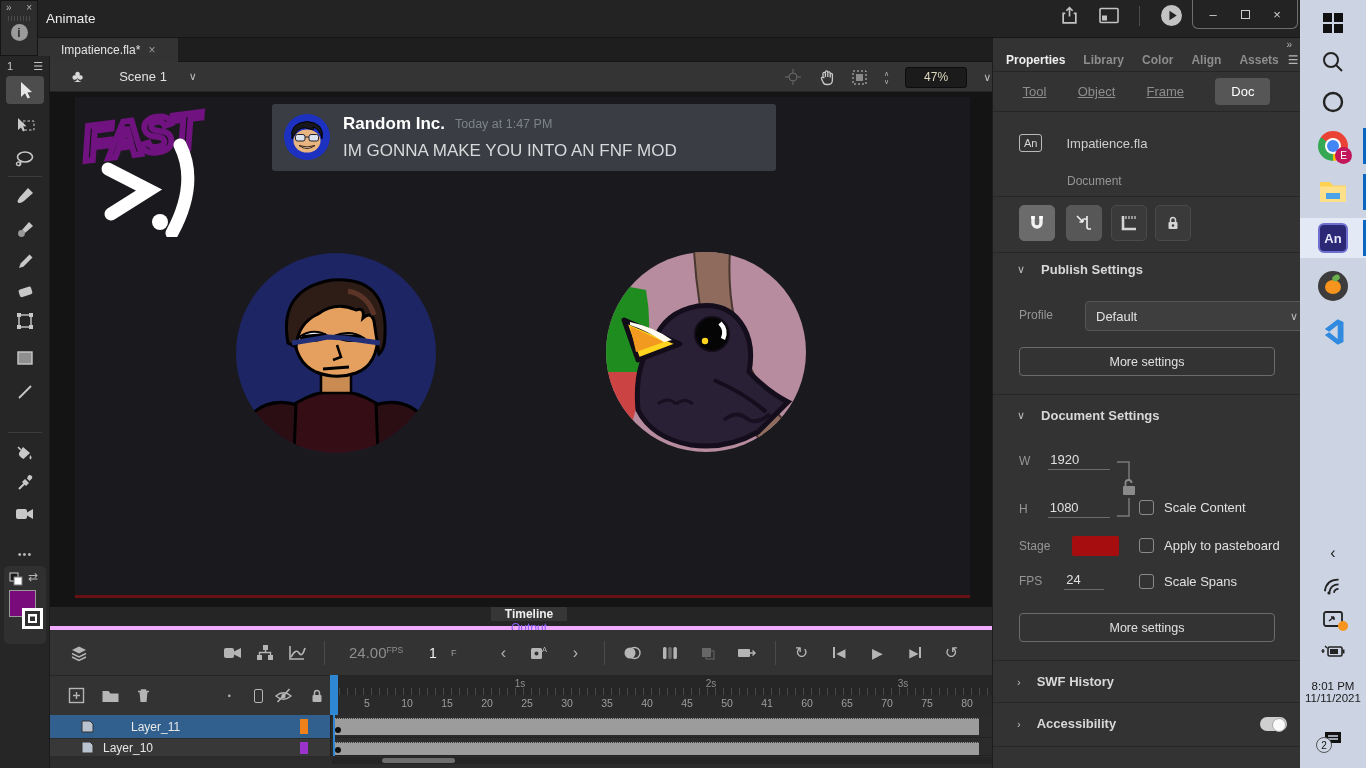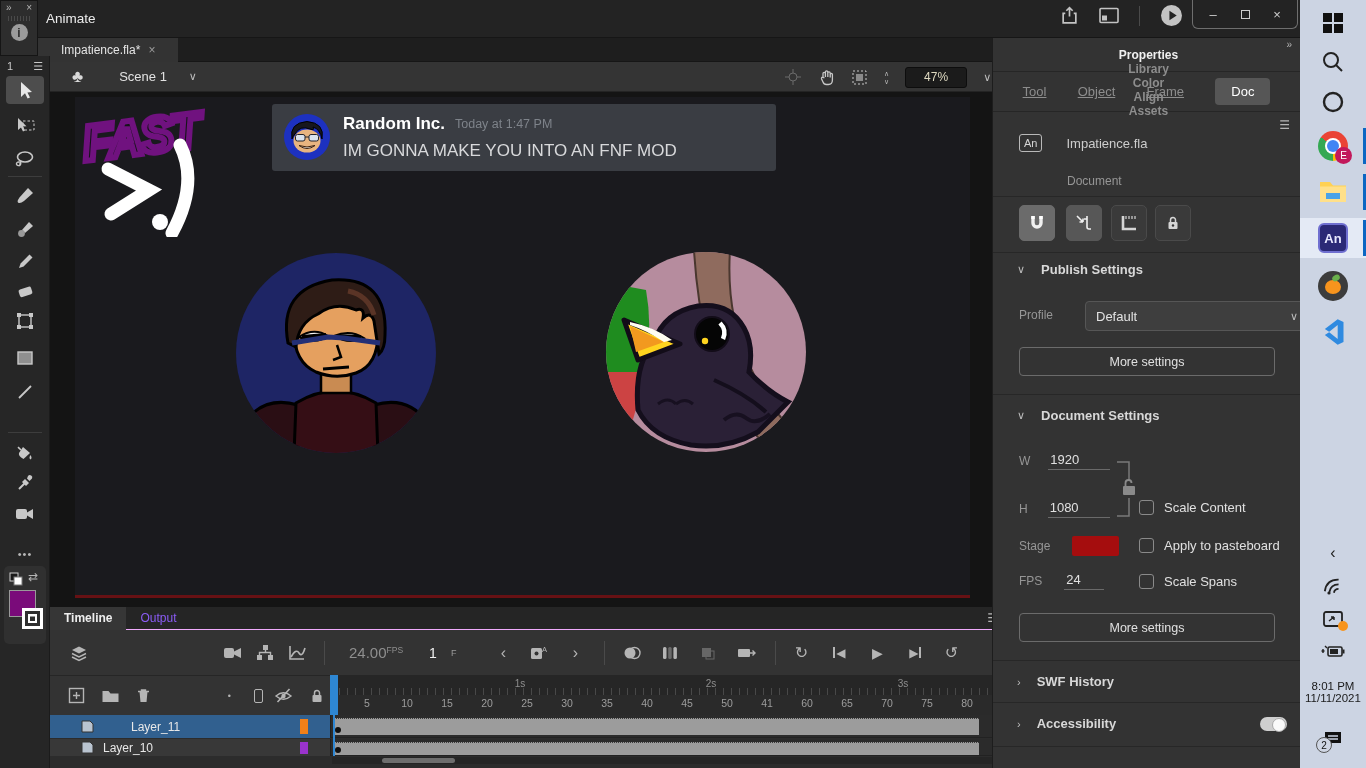--- a/index.html
+++ b/index.html
@@ -42,21 +42,21 @@
   
   .stagearea{left:50px;top:92px;width:942px;height:515px;background:#141414;}
   .stage{position:absolute;left:25px;top:5px;width:895px;height:501px;background:#1a1a1e;border-bottom:3px solid #671114;}
   .discord{position:absolute;left:197px;top:7px;width:504px;height:67px;background:#3a3d43;border-radius:3px;display:flex;align-items:flex-start;padding:10px 12px;gap:13px;}
   .dname{color:#fff;font-size:17px;font-weight:bold;}
   .dtime{color:#7e838a;font-size:12.5px;margin-left:10px;}
   .dmsg{color:#d8d9db;font-size:17px;margin-top:7px;}
 
   
   .timeline{left:50px;top:607px;width:942px;height:161px;background:#2c2c2c;}
-  .tl-tabs{position:absolute;left:0;top:0;width:958px;height:23px;background:#252525;border-bottom:1px solid #f0abfc;}
+  .tl-tabs{position:absolute;left:0;top:0;width:958px;height:23px;background:#252525;border-bottom:4px solid #f0abfc;flex-direction:column;}
   .tl-tab{height:23px;display:flex;align-items:center;padding:0 14px;font-size:12px;color:#8b5cf6;}
   .tl-tab.active{background:#363636;color:#efefef;font-weight:bold;}
   .tl-toolbar{position:absolute;left:0;top:23px;width:942px;height:45px;background:#333;}
   .tbi{display:flex;align-items:center;justify-content:center;color:#b5b5b5;width:26px;height:26px;}
   .tdiv{width:1px;height:24px;background:#4a4a4a;}
   .fpsnum{color:#8f8f8f;font-size:15px;}
   .fpsunit{color:#8f8f8f;font-size:8.5px;vertical-align:super;}
   .framenum{color:#f0f0f0;font-size:14px;}
   .frameunit{color:#9a9a9a;font-size:9px;}
   .tl-lheader{position:absolute;left:0;top:68px;width:280px;height:40px;background:#333;border-top:1px solid #262626;}
@@ -547,21 +547,21 @@
         </div>
     </div>
 
     <div class="hscroll">
       <div class="hthumb"></div>
     </div>
   </div>
 
   <div class="abs props">
     <div class="abs" style="right:8px;top:1px;color:#b5b5b5;font-size:10px;">»</div>
-    <div class="flex" style="height:24px;margin-top:10px;border-bottom:1px solid #262626;padding-left:4px;flex-direction:column;">
+    <div class="flex" style="height:24px;margin-top:10px;border-bottom:1px solid #262626;padding-left:4px;">
       <span class="ptab active">Properties</span>
       <span class="ptab">Library</span>
       <span class="ptab">Color</span>
       <span class="ptab">Align</span>
       <span class="ptab">Assets</span>
       <span style="margin-left:auto;margin-right:10px;color:#b5b5b5;">☰</span>
     </div>
     <div class="flex" style="height:40px;justify-content:space-around;padding:0 14px;border-bottom:1px solid #262626;">
       <span class="subtab">Tool</span>
       <span class="subtab">Object</span>

